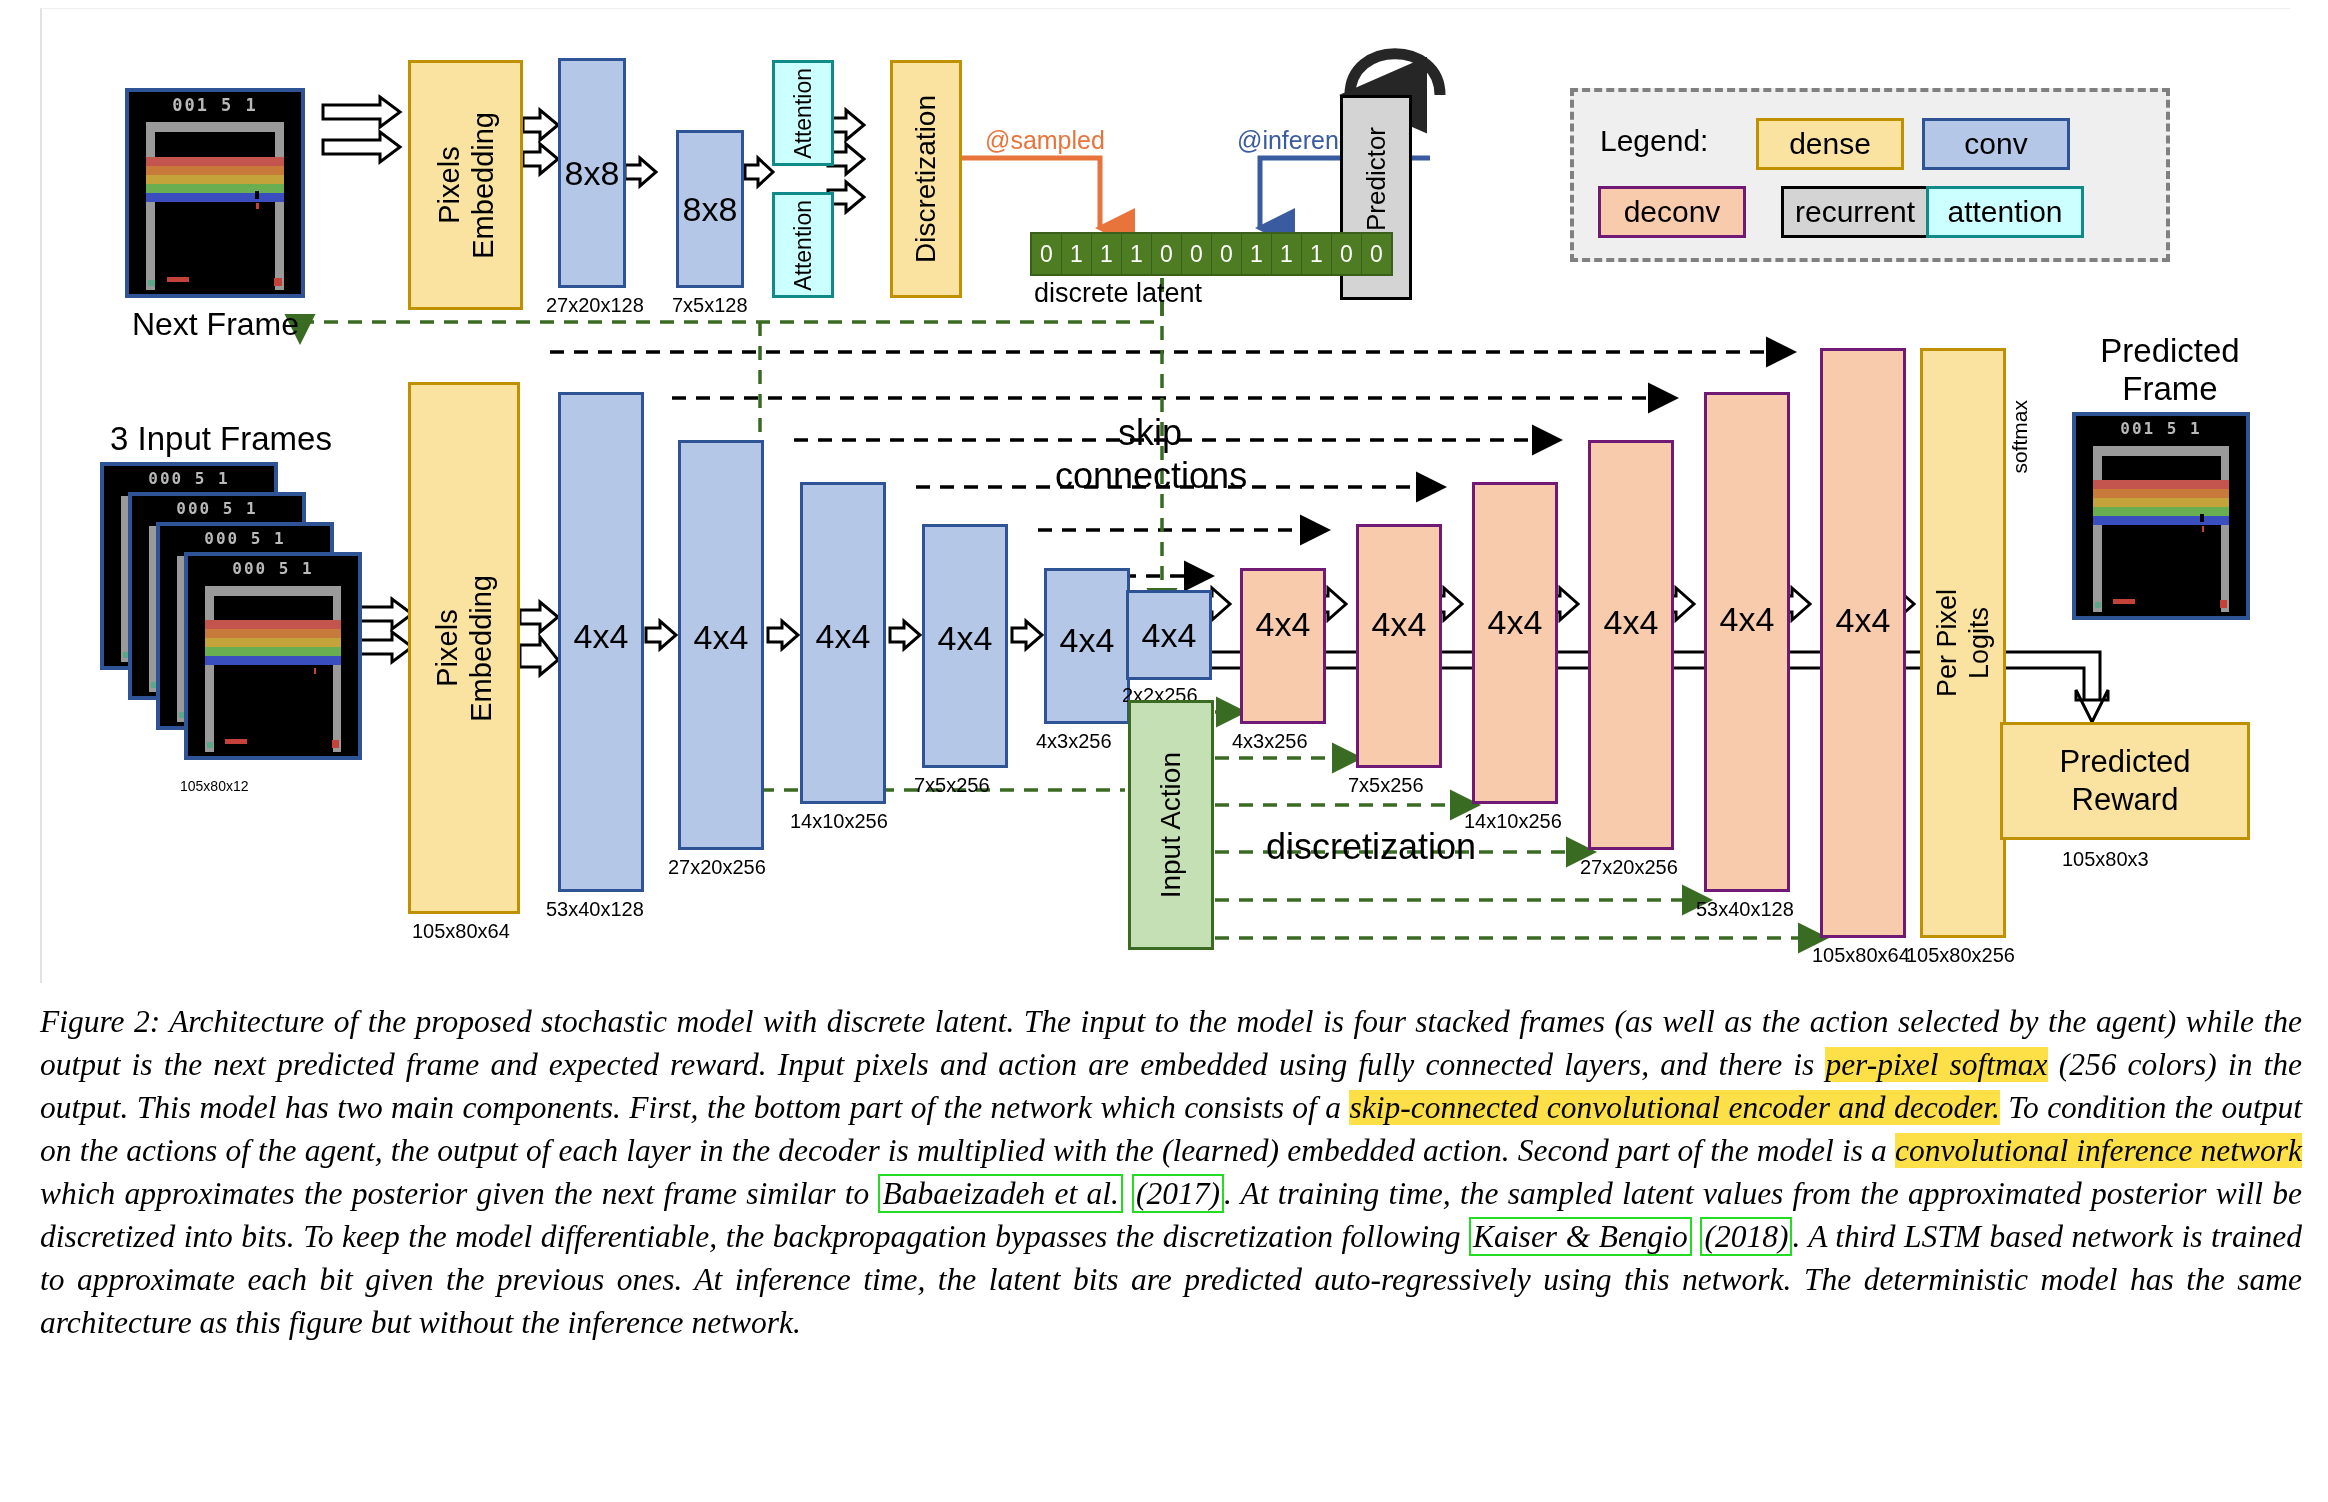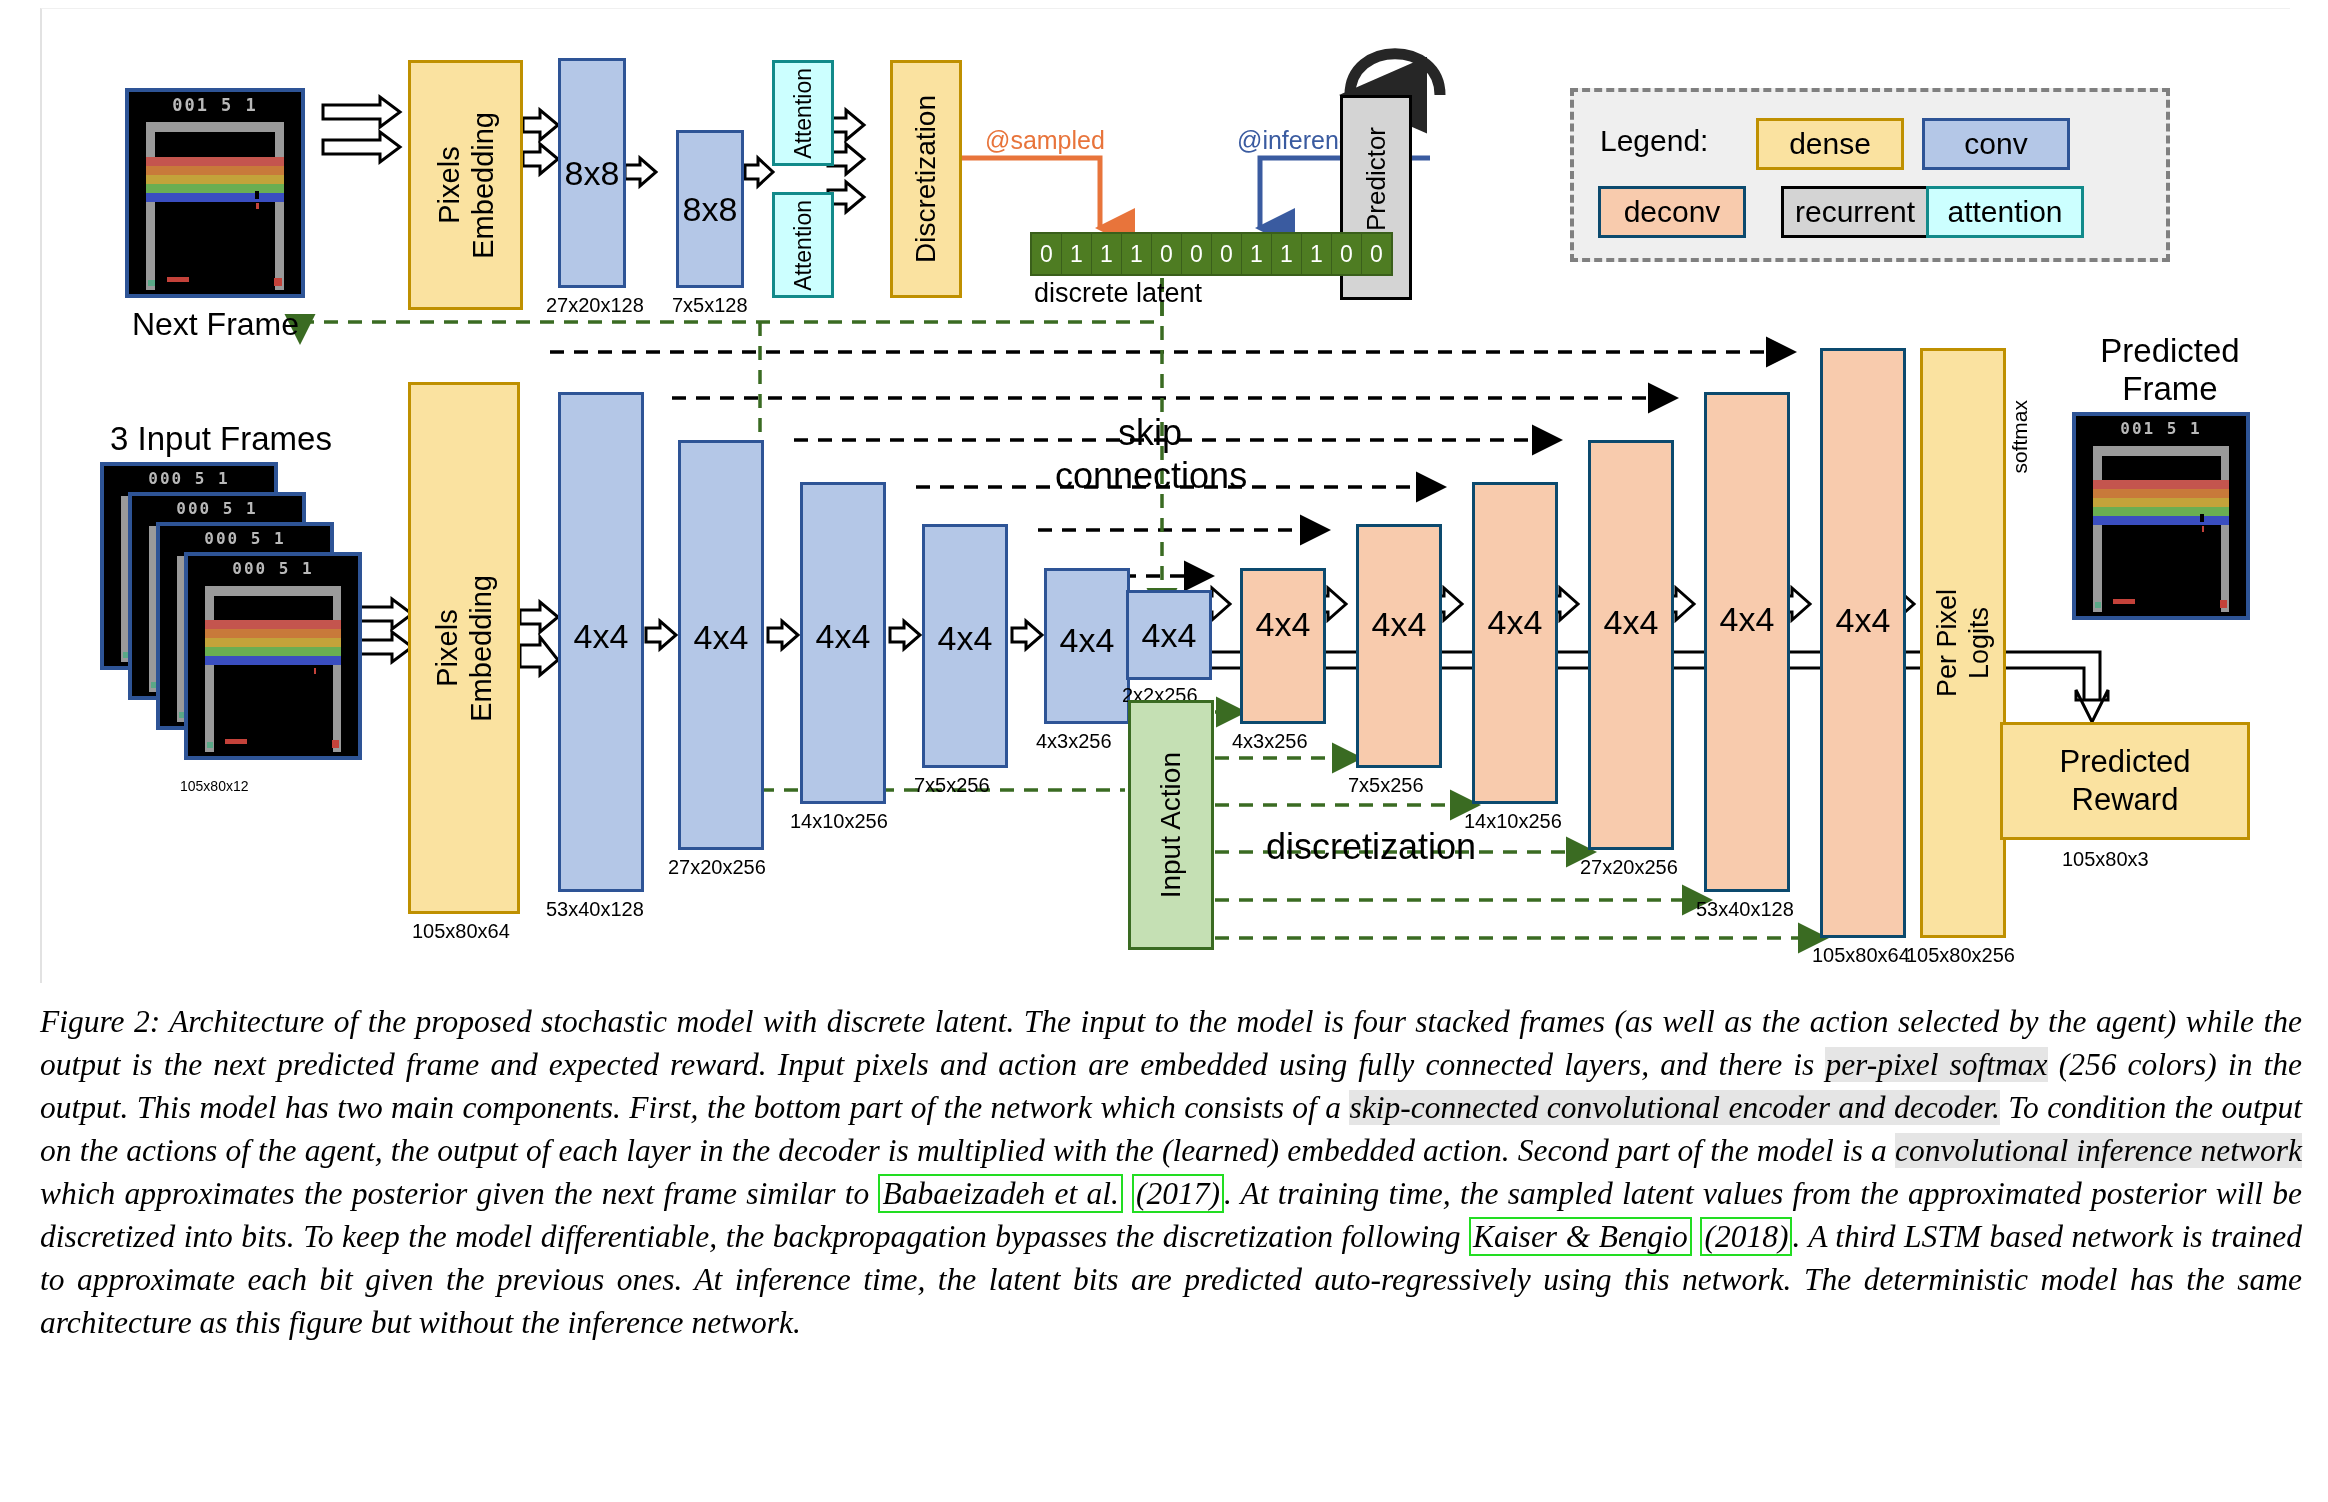--- a/index.html
+++ b/index.html
@@ -6,21 +6,21 @@
   body{width:2328px;height:1502px;position:relative;font-family:"Liberation Sans",sans-serif;}
 
   .fig{position:absolute;left:0;top:0;width:2328px;height:990px;}
   .diagram-frame{position:absolute;left:40px;top:8px;width:2250px;height:975px;border-left:2px solid #e2e2e2;border-top:1px solid #f0f0f0;box-sizing:border-box;}
 
   .blk{position:absolute;box-sizing:border-box;display:flex;align-items:center;justify-content:center;}
   .vtext{writing-mode:vertical-rl;transform:rotate(180deg);white-space:nowrap;text-align:center;}
 
   .dense{background:#FAE2A0;border:3px solid #BF9000;}
   .conv{background:#B4C7E7;border:3px solid #2E5496;}
-  .deconv{background:#F8CBAD;border:3px solid #0c4a6e;}
+  .deconv{background:#F8CBAD;border:3px solid #701a75;}
   .attn{background:#CCFFFF;border:3px solid #118A8A;}
   .recur{background:#D4D4D4;border:3px solid #000;}
   .action{background:#C5E0B4;border:3px solid #3A6B22;}
 
   .dim{position:absolute;font-size:20px;color:#000;white-space:nowrap;font-family:"Liberation Sans",sans-serif;}
   .lbl{position:absolute;white-space:nowrap;color:#000;}
 
   .frame{position:absolute;border:4px solid #2E5496;background:#000;box-sizing:border-box;overflow:hidden;}
   .scr{position:absolute;left:0;top:0;right:0;bottom:0;background:#000;}
   .score{position:absolute;left:0;right:0;top:4%;text-align:center;color:#b9b9b9;
@@ -40,21 +40,21 @@
   .bits{position:absolute;display:flex;border:2px solid #3a5f1b;}
   .bit{width:29px;height:40px;background:#4E7C22;border-right:1px solid #3a5f1b;color:#fff;
        display:flex;align-items:center;justify-content:center;font-size:23px;}
   .bit:last-child{border-right:none;}
 
   svg.lay{position:absolute;left:0;top:0;width:2328px;height:990px;overflow:visible;pointer-events:none;}
 
   .caption{position:absolute;left:40px;top:1000px;width:2262px;
            font-family:"Liberation Serif",serif;font-style:italic;font-size:31.5px;line-height:43px;
            text-align:justify;color:#000;}
-  .hl{background:#e5e5e5;}
+  .hl{background:#fde047;}
   .cite{border:2px solid #22dd22;padding:0 2px;}
 </style>
 </head>
 <body>
 
 <div class="fig">
   <div class="diagram-frame"></div>
 
   <svg class="lay">
     <defs>

